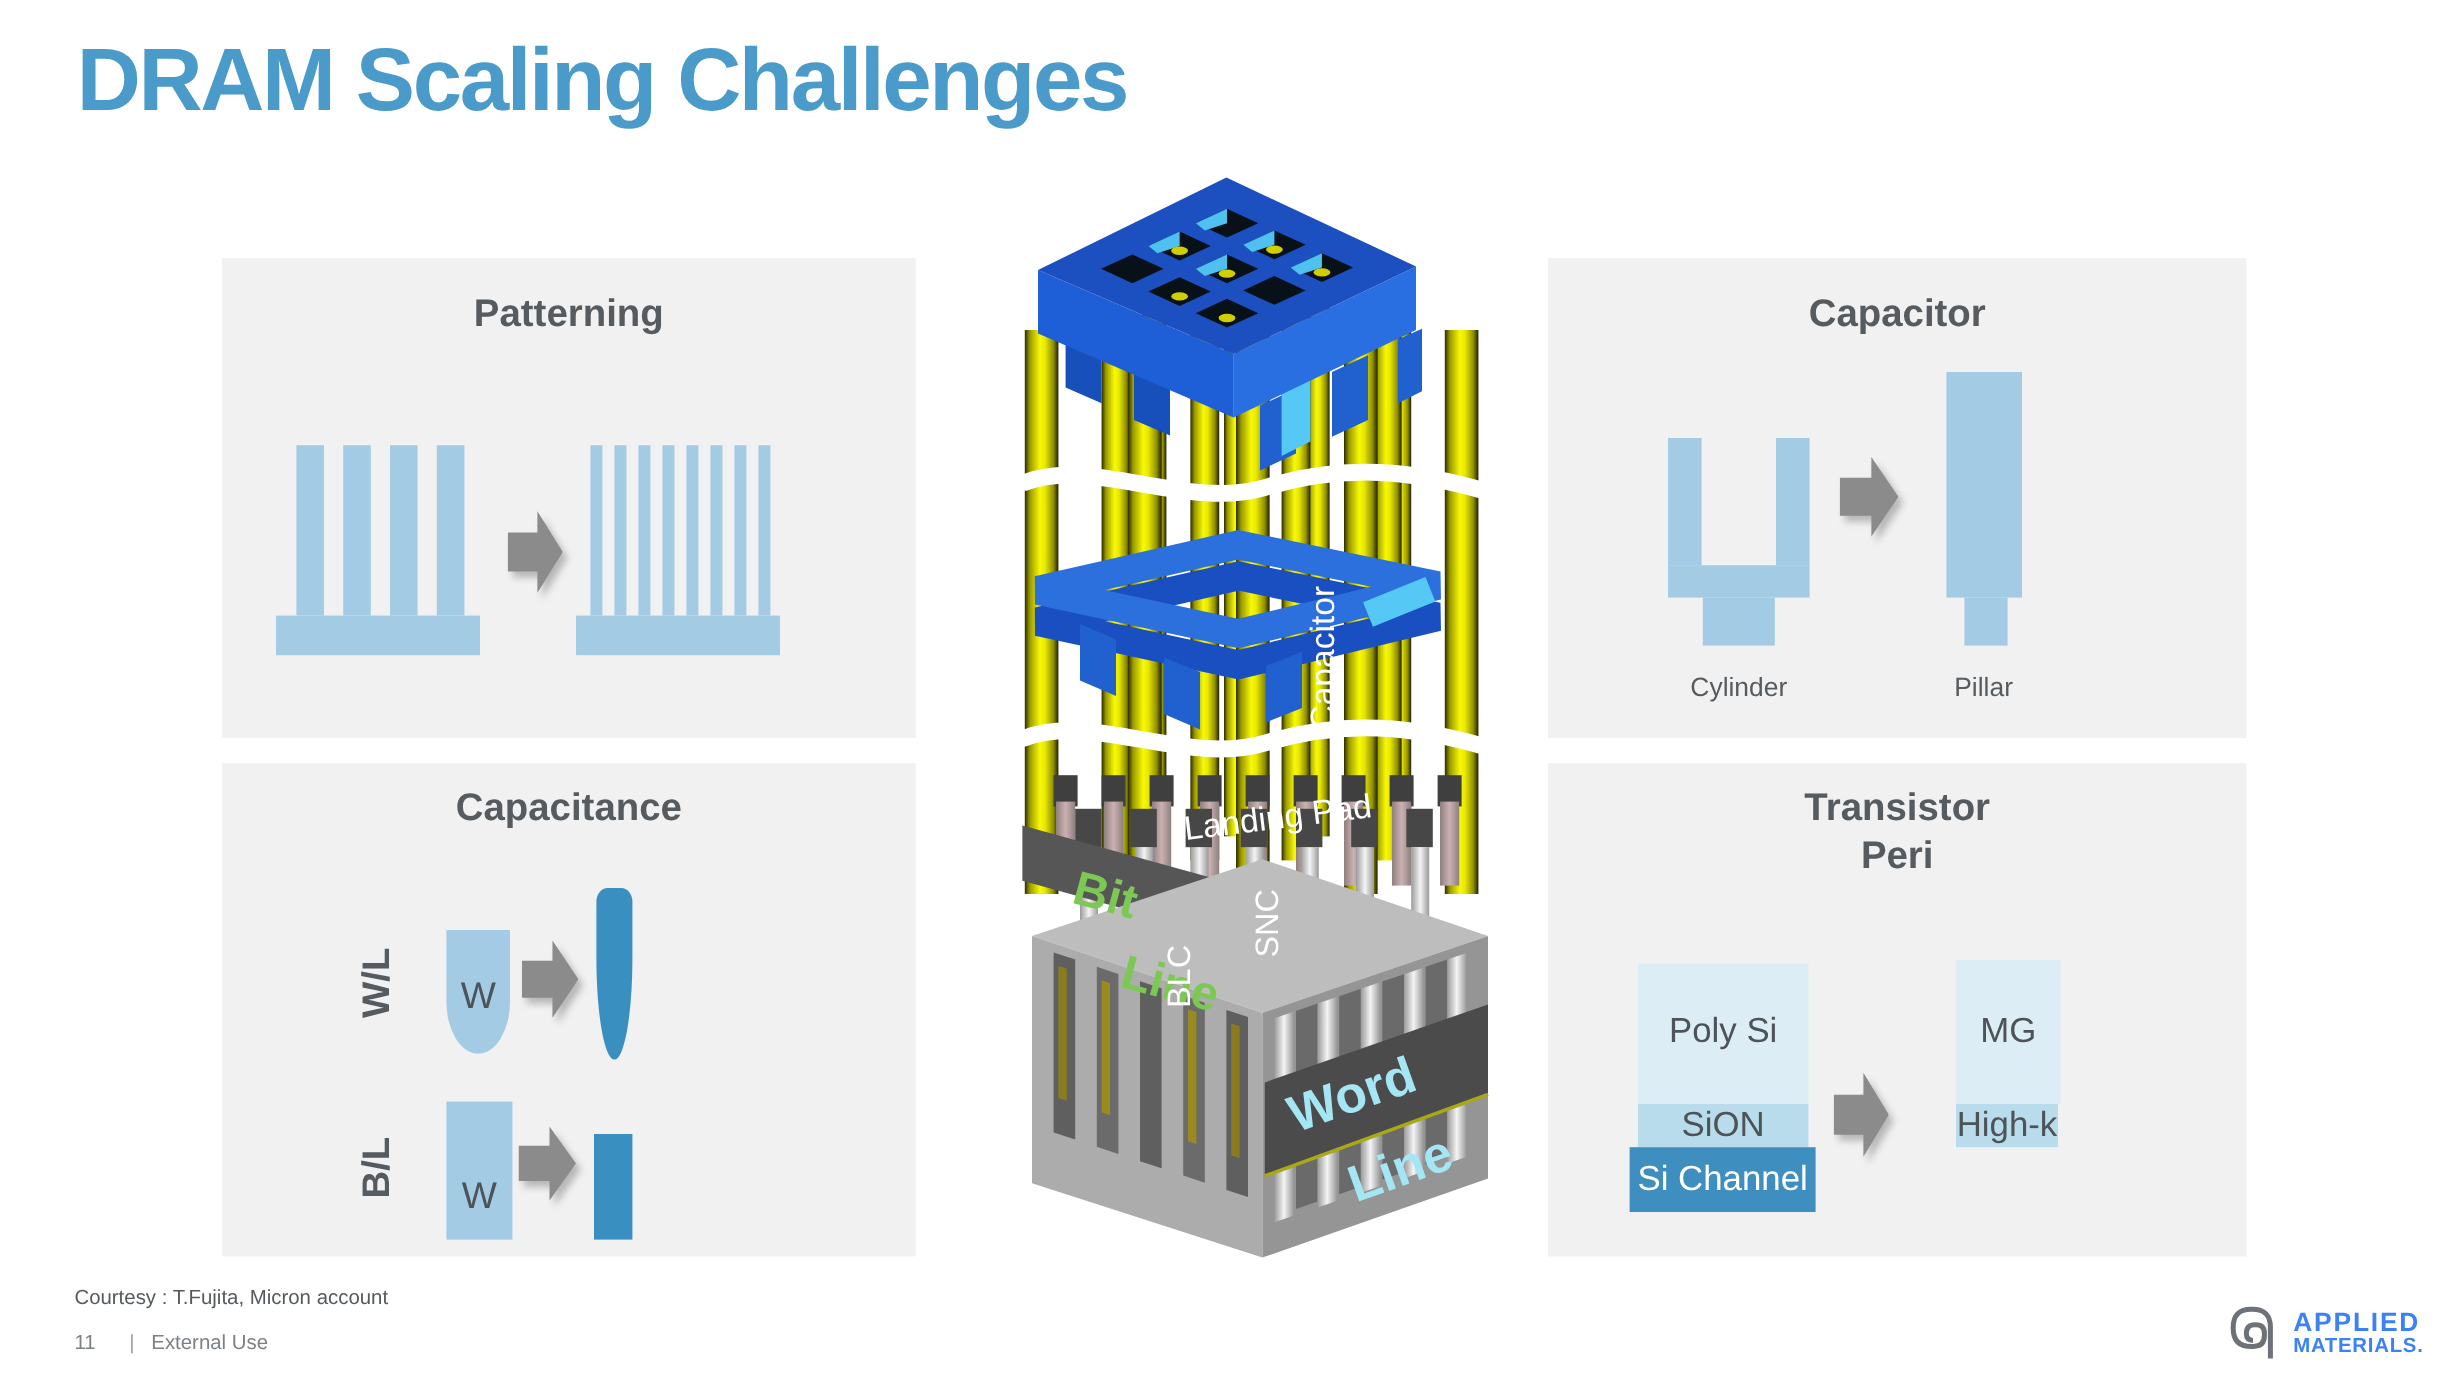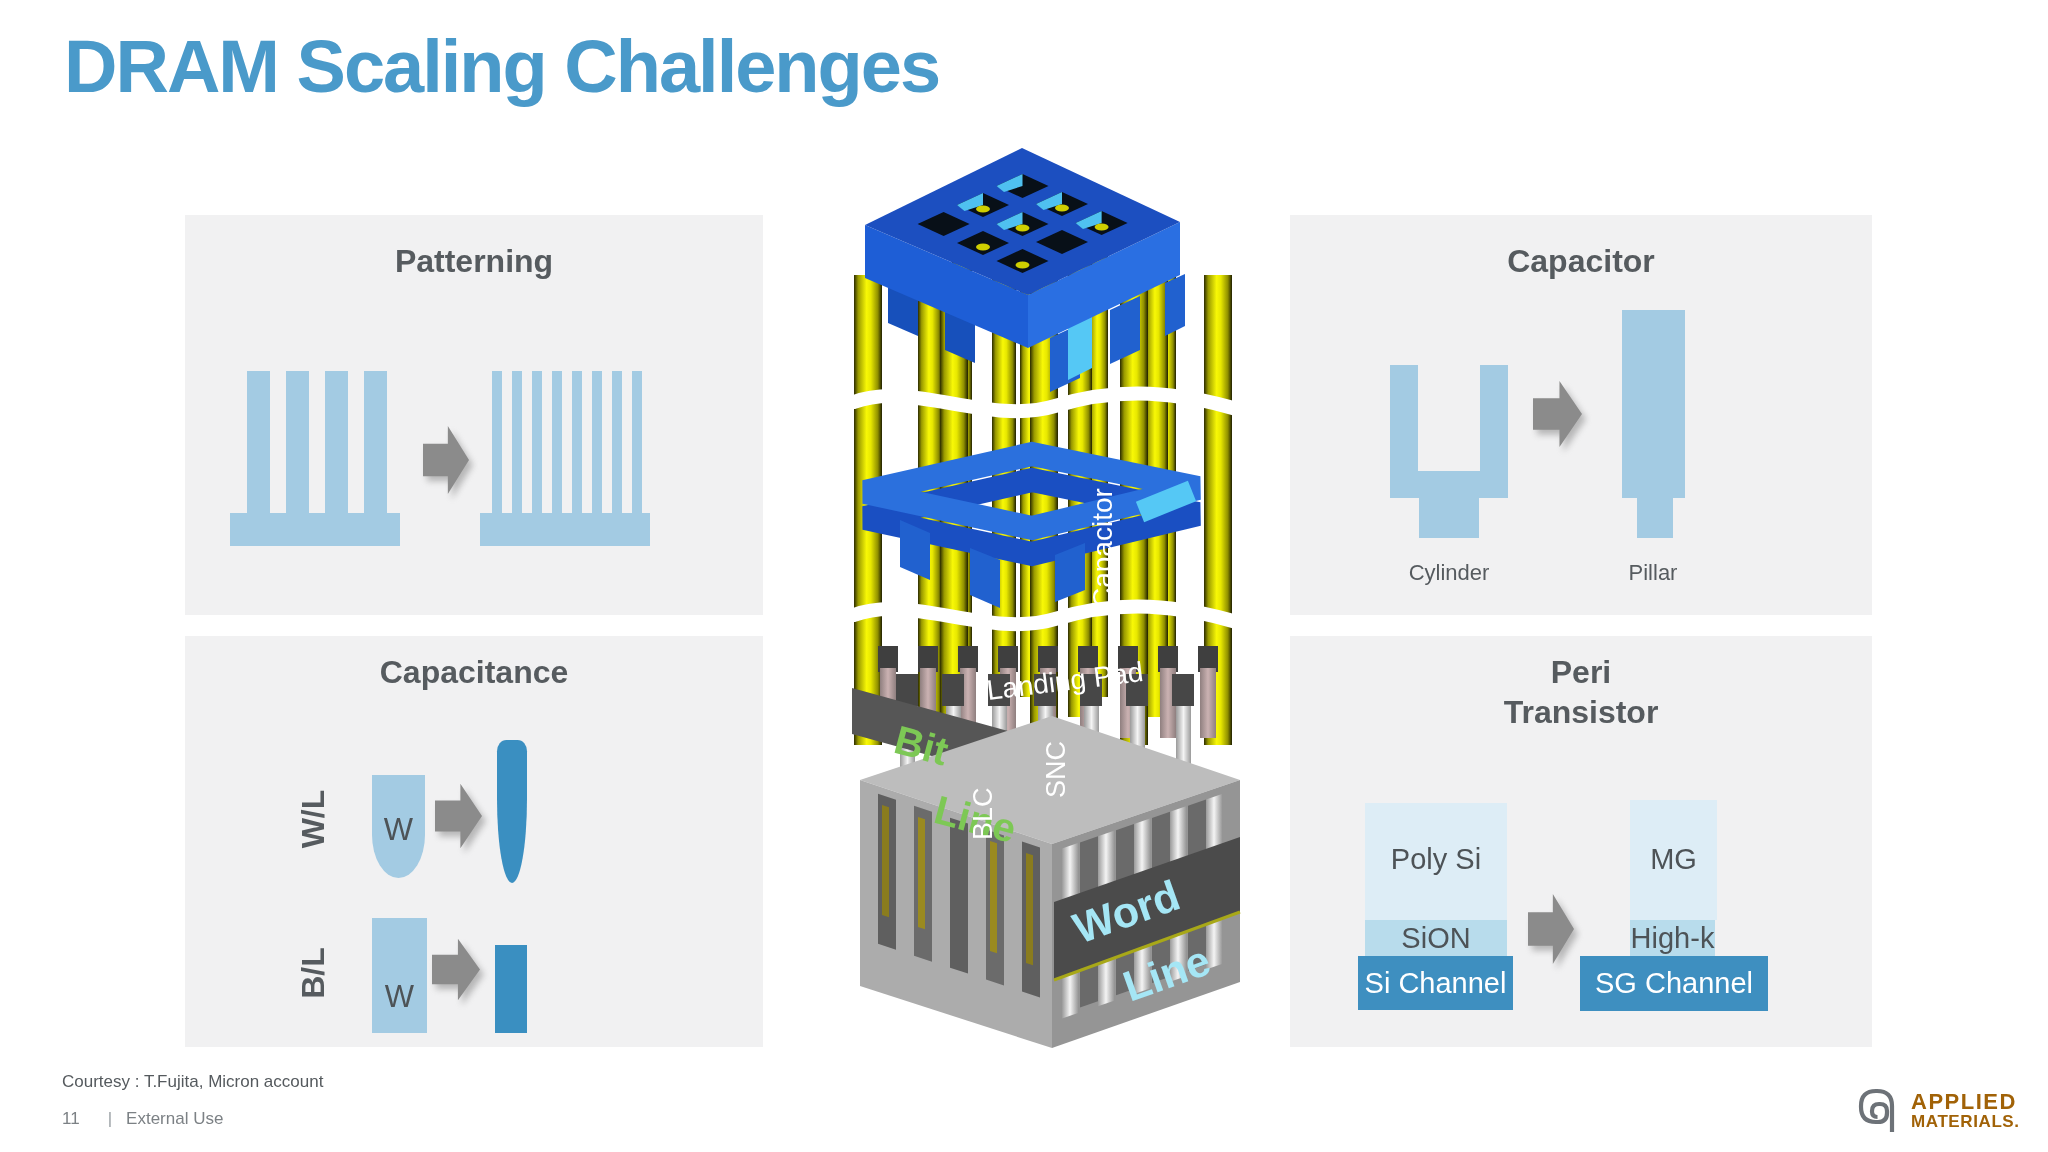--- a/index.html
+++ b/index.html
@@ -32,21 +32,21 @@
   .layer.pale{background:#ddedf6;}
   .layer.sky{background:#b8dcec;}
   .layer.chan{background:#3e8fc0;color:#ffffff;}
   .layer.tall{align-items:flex-end;padding-bottom:44px;box-sizing:border-box;}
   
   .courtesy{position:absolute;left:62px;top:1072px;font-size:17px;color:#555a5e;}
   .pageline{position:absolute;left:62px;top:1109px;font-size:17px;color:#7c8185;}
   .pageline .pg{margin-right:28px;}
   .pageline .dv{margin-right:14px;color:#9aa0a4;}
   .logo{position:absolute;left:1856px;top:1086px;display:flex;align-items:center;}
-  .logo-text{margin-left:9px;color:#a16207;}
+  .logo-text{margin-left:9px;color:#3b82f6;}
   .logo-l1{font-size:22px;font-weight:700;letter-spacing:1.5px;line-height:22px;}
   .logo-l2{font-size:17px;font-weight:700;letter-spacing:0.6px;line-height:18px;}
   .tower{position:absolute;left:840px;top:140px;}
   .t-lab{font-family:"Liberation Sans",sans-serif;}
 </style>
 </head>
 <body>
 
 <div class="slide">
 
@@ -113,32 +113,31 @@
     <div style="position:absolute;left:332px;top:95px;width:63px;height:228px;">
       <div class="capblock" style="left:0;top:0;width:63px;height:188px;"></div>
       <div class="capblock" style="left:15px;top:188px;width:36px;height:40px;"></div>
     </div>
     <div class="shape-label" style="left:59px;top:345px;width:200px;">Cylinder</div>
     <div class="shape-label" style="left:283px;top:345px;width:160px;">Pillar</div>
   </div>
 
   <div class="panel" style="left:1290px;top:598px;width:582px;height:411px;">
     <div class="panel-title" style="top:16px;">
+      <div>Transistor</div>
       <div>Peri</div>
-      <div>Transistor</div>
     </div>
     <div class="layer pale tall" style="left:75px;top:167px;width:142px;height:117px;">Poly Si</div>
     <div class="layer sky" style="left:75px;top:284px;width:142px;height:36px;">SiON</div>
     <div class="layer chan" style="left:68px;top:320px;width:155px;height:54px;">Si Channel</div>
     <div class="arrow-wrap" style="left:238px;top:255px;width:46px;height:76px;">
         <div class="arrow"></div>
       </div>
     <div class="layer pale tall" style="left:340px;top:164px;width:87px;height:120px;">MG</div>
     <div class="layer sky" style="left:340px;top:284px;width:85px;height:36px;">High-k</div>
-    <div class="layer chan" style="left:290px;top:320px;width:188px;height:55px;">SG Channel</div>
   </div>
 
   <svg class="tower" width="420" height="920" viewBox="0 0 420 920">
     <defs>
       <linearGradient id="yg" x1="0" y1="0" x2="1" y2="0">
         <stop offset="0" stop-color="#2b2b00"></stop>
           <stop offset="0.15" stop-color="#9a9a00"></stop>
         <stop offset="0.45" stop-color="#f8f806"></stop>
           <stop offset="0.6" stop-color="#e8e800"></stop>
         <stop offset="0.85" stop-color="#8f8f00"></stop>

